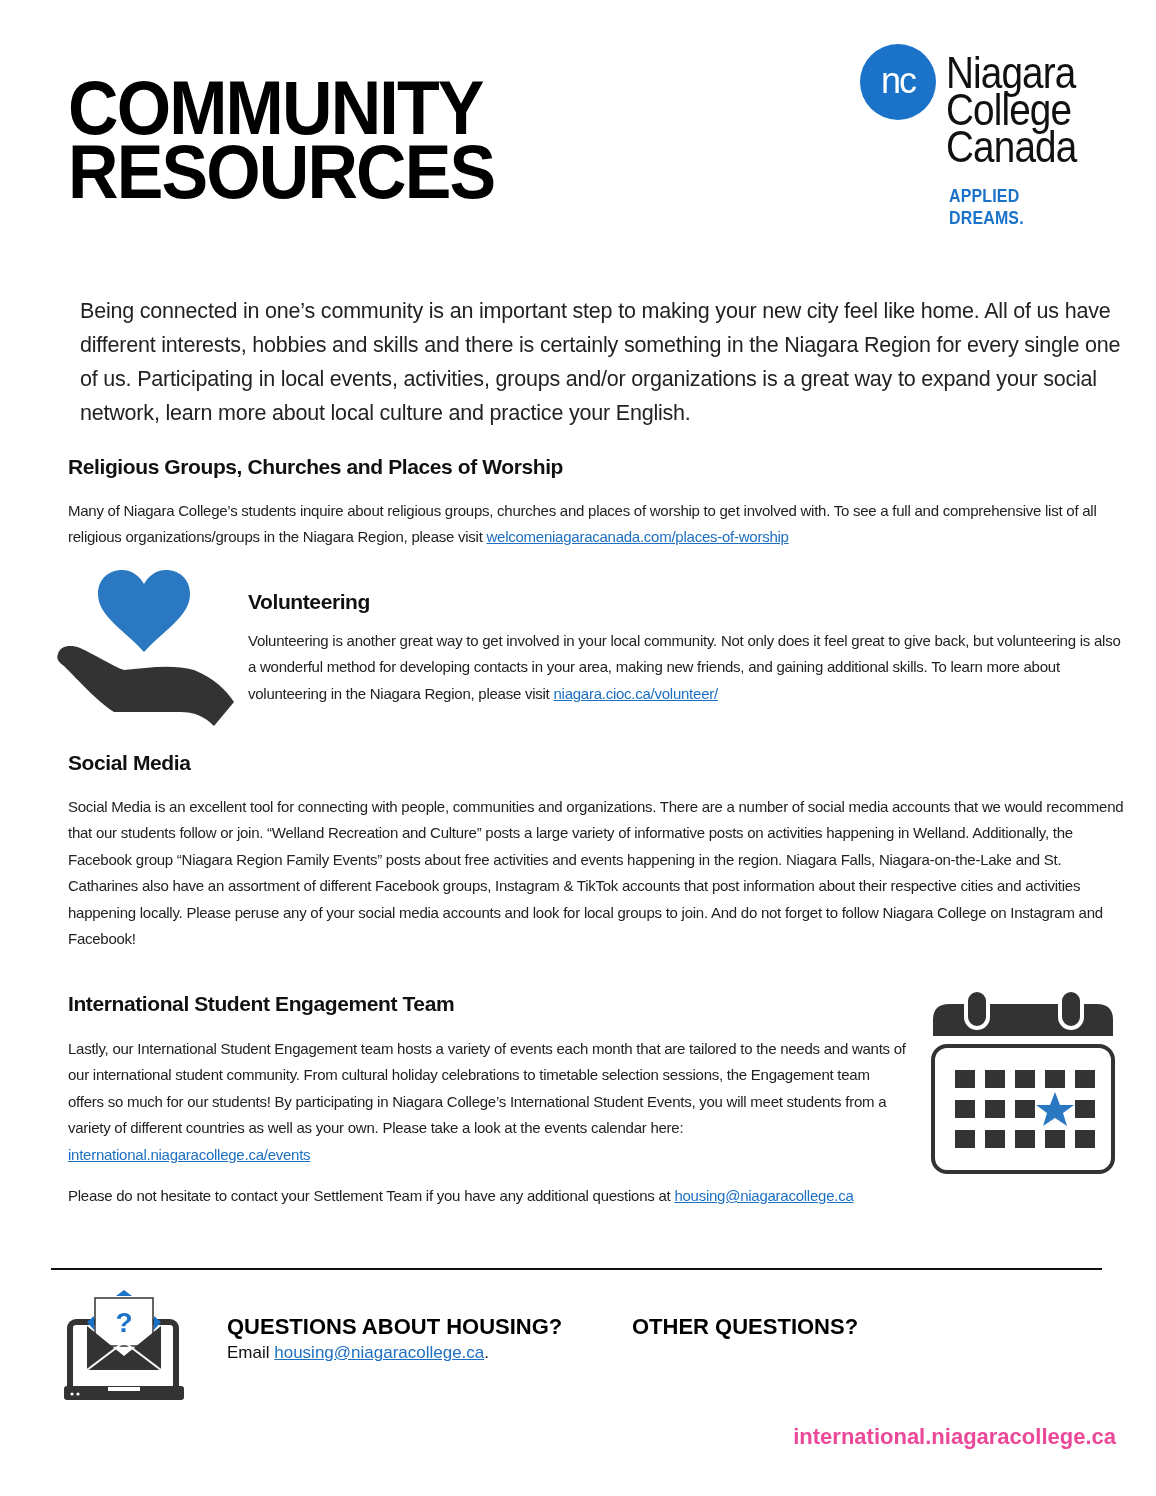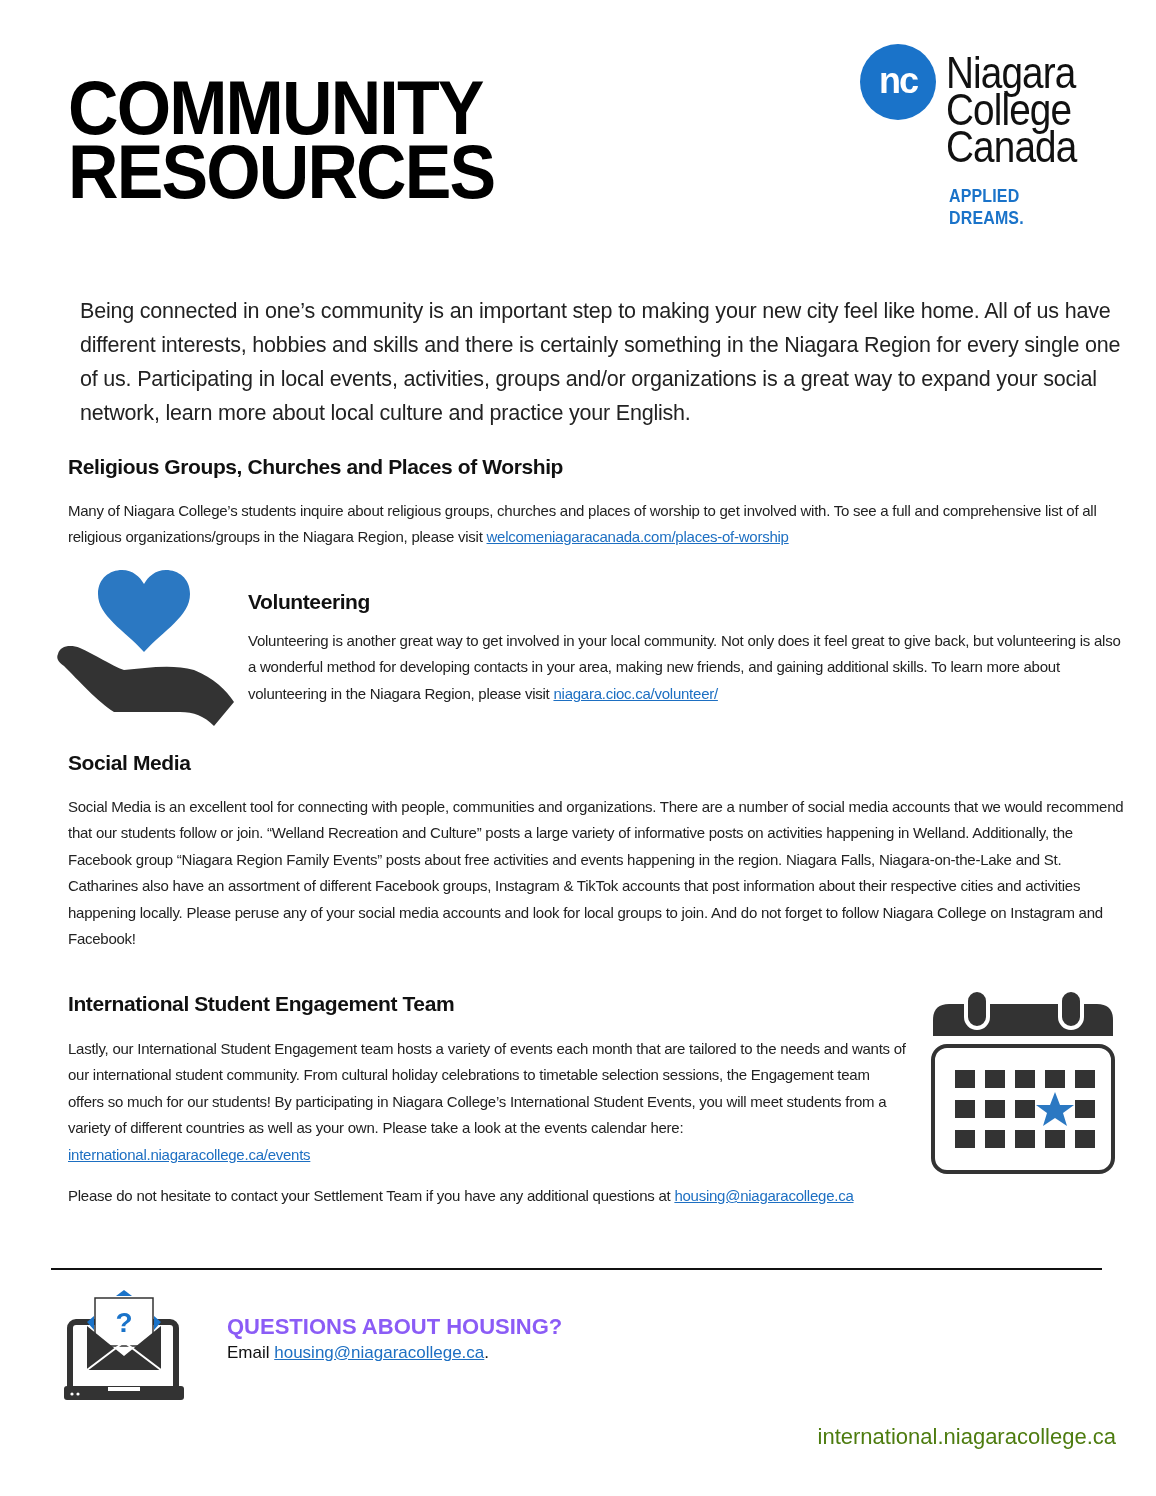--- a/index.html
+++ b/index.html
@@ -1,21 +1,21 @@
 <!DOCTYPE html>
 <html><head>
 <meta charset="utf-8">
 <style>
   html, body { margin: 0; padding: 0; background: #ffffff; }
   body { width: 1156px; height: 1496px; position: relative; overflow: hidden; color: #222; font-family: "Liberation Sans", sans-serif; }
   .abs { position: absolute; }
   .title { left: 68px; top: 76px; font-family: "Liberation Sans", sans-serif; font-weight: bold; font-size: 76px; line-height: 64px; letter-spacing: -2px; color: #000; margin: 0; transform: scaleX(0.92); transform-origin: left top; }
   .title span { display: block; }
   .logo { left: 860px; top: 44px; width: 260px; height: 170px; }
-  .logo-circle { position: absolute; left: 0; top: 0; width: 76px; height: 76px; border-radius: 50%; background: #1a73c9; color: #fff; font-weight: bold; font-size: 36px; line-height: 74px; text-align: center; letter-spacing: -2px; }
+  .logo-circle { position: absolute; left: 0; top: 0; width: 76px; height: 76px; border-radius: 50%; background: #1a73c9; color: #fff; font-weight: normal; font-size: 36px; line-height: 74px; text-align: center; letter-spacing: -2px; }
   .logo-words { position: absolute; left: 86px; top: 10px; font-size: 44px; line-height: 37px; color: #111; font-family: "Liberation Sans", sans-serif; letter-spacing: -1px; transform: scaleX(0.88); transform-origin: left top; }
   .logo-words span { display: block; }
   .logo-tag { position: absolute; left: 89px; top: 141px; color: #1a73c9; font-weight: bold; font-size: 19px; transform: scaleX(0.84); transform-origin: left top; letter-spacing: 0.2px; }
   .intro { left: 68px; top: 282px; width: 1050px; font-size: 21.5px; line-height: 34px; color: #222; letter-spacing: -0.2px; margin: 12px; }
   h2 { margin: 0; font-size: 21px; font-weight: bold; color: #111; letter-spacing: -0.4px; }
   .body-text { margin: 0; font-size: 15px; line-height: 26.4px; color: #222; letter-spacing: -0.25px; }
   a.link { color: #1d6fc2; text-decoration: underline; }
   .sec-rel-h { left: 68px; top: 455px; }
   .sec-rel-p { left: 68px; top: 498px; width: 1060px; }
   .heart-hand { left: 54px; top: 566px; width: 184px; height: 168px; }
@@ -24,25 +24,25 @@
   .sec-soc-h { left: 68px; top: 751px; }
   .sec-soc-p { left: 68px; top: 794px; width: 1060px; }
   .sec-eng-h { left: 68px; top: 992px; }
   .sec-eng-p { left: 68px; top: 1036px; width: 840px; }
   .calendar { left: 928px; top: 986px; width: 190px; height: 192px; }
   .contact-line { left: 68px; top: 1183px; width: 1060px; }
   .divider { left: 51px; top: 1268px; width: 1051px; height: 2px; background: #111; }
   .mail-icon { left: 62px; top: 1288px; width: 124px; height: 116px; }
   .q-housing { left: 227px; top: 1313px; width: 380px; }
   .q-other { left: 632px; top: 1313px; width: 470px; }
-  .q-title { margin: 0; font-size: 22px; font-weight: bold; color: #8b5cf6; letter-spacing: 0px; line-height: 28px; }
+  .q-title { margin: 0; font-size: 22px; font-weight: bold; color: #000000; letter-spacing: 0px; line-height: 28px; }
   .q-body { margin: 0; font-size: 17px; line-height: 23px; color: #111; font-family: "Liberation Sans", sans-serif; }
   .q-other .q-body { font-size: 15.5px; line-height: 23px; }
   .q-other a.link { font-weight: bold; }
-  .site-url { right: 40px; top: 1424px; font-size: 22px; font-weight: normal; color: #4d7c0f; letter-spacing: 0px; }
+  .site-url { right: 40px; top: 1424px; font-size: 22px; font-weight: bold; color: #ec4899; letter-spacing: 0px; }
 </style>
 </head>
 <body>
 
 <h1 class="abs title">
   <span>COMMUNITY</span>
   <span>RESOURCES</span>
 </h1>
 
 <div class="abs logo">
@@ -121,15 +121,16 @@
     <polyline points="25,82 62,54 99,82" fill="none" stroke="#fff" stroke-width="2"></polyline>
   </svg>
 </div>
 
 <div class="abs q-housing">
   <h3 class="q-title">QUESTIONS ABOUT HOUSING?</h3>
   <p class="q-body"><span>Email </span><a class="link" href="#">housing@niagaracollege.ca</a><span>.</span></p>
 </div>
 
 <div class="abs q-other">
+  <h3 class="q-title">OTHER QUESTIONS?</h3>
 </div>
 
 <a class="abs site-url" href="#" style="text-decoration:none">international.niagaracollege.ca</a>
 
 </body></html>

